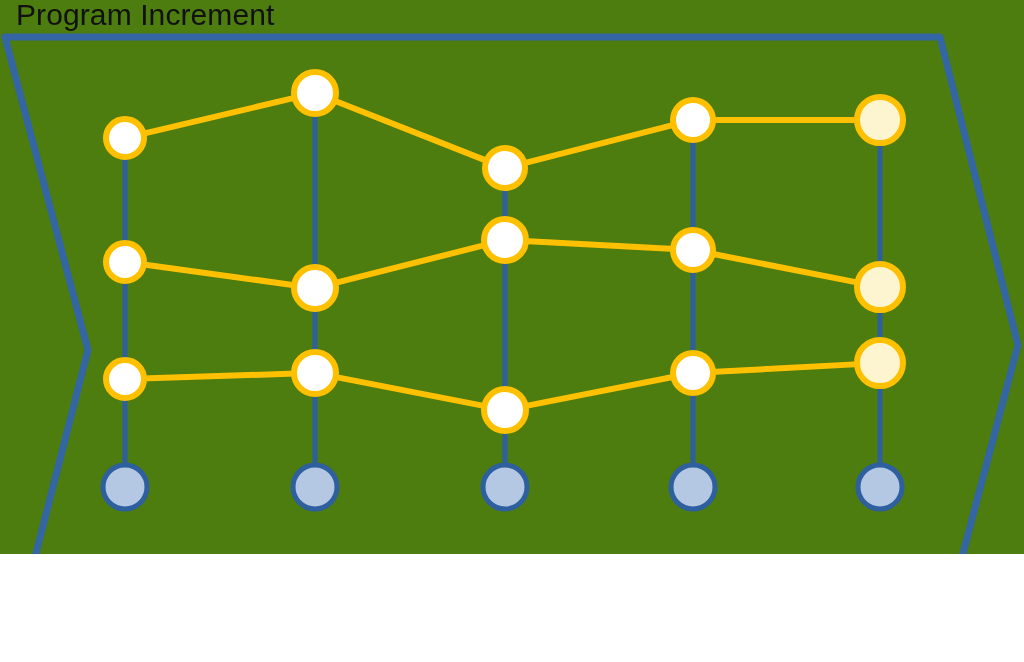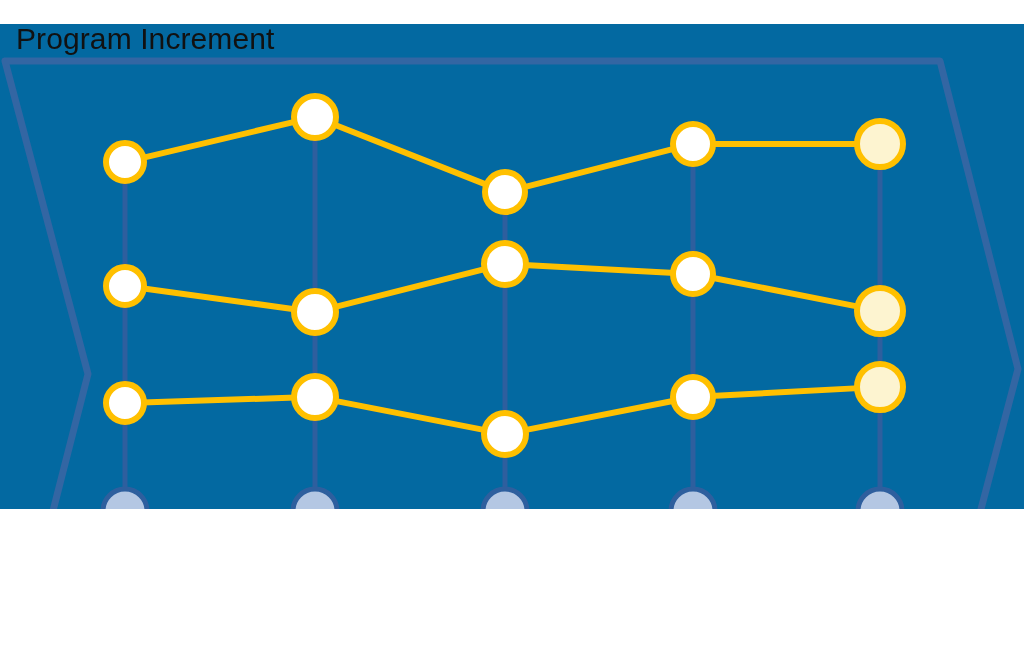--- a/index.html
+++ b/index.html
@@ -7,24 +7,23 @@
     margin: 0;
     padding: 0;
     background: #ffffff;
   }
   body {
     font-family: "Liberation Sans", "DejaVu Sans", sans-serif;
   }
   #page {
     position: relative;
     width: 1024px;
-    height: 485px;
-    background: #0369a1;
+    height: 554px;
+    background: #4d7c0f;
     overflow: hidden;
-    margin-top: 24px;
   }
   #diagram-title {
     position: absolute;
     left: 16px;
     top: -4px;
     font-size: 30px;
     line-height: 38px;
     font-weight: 400;
     color: #111111;
     letter-spacing: 0.1px;

